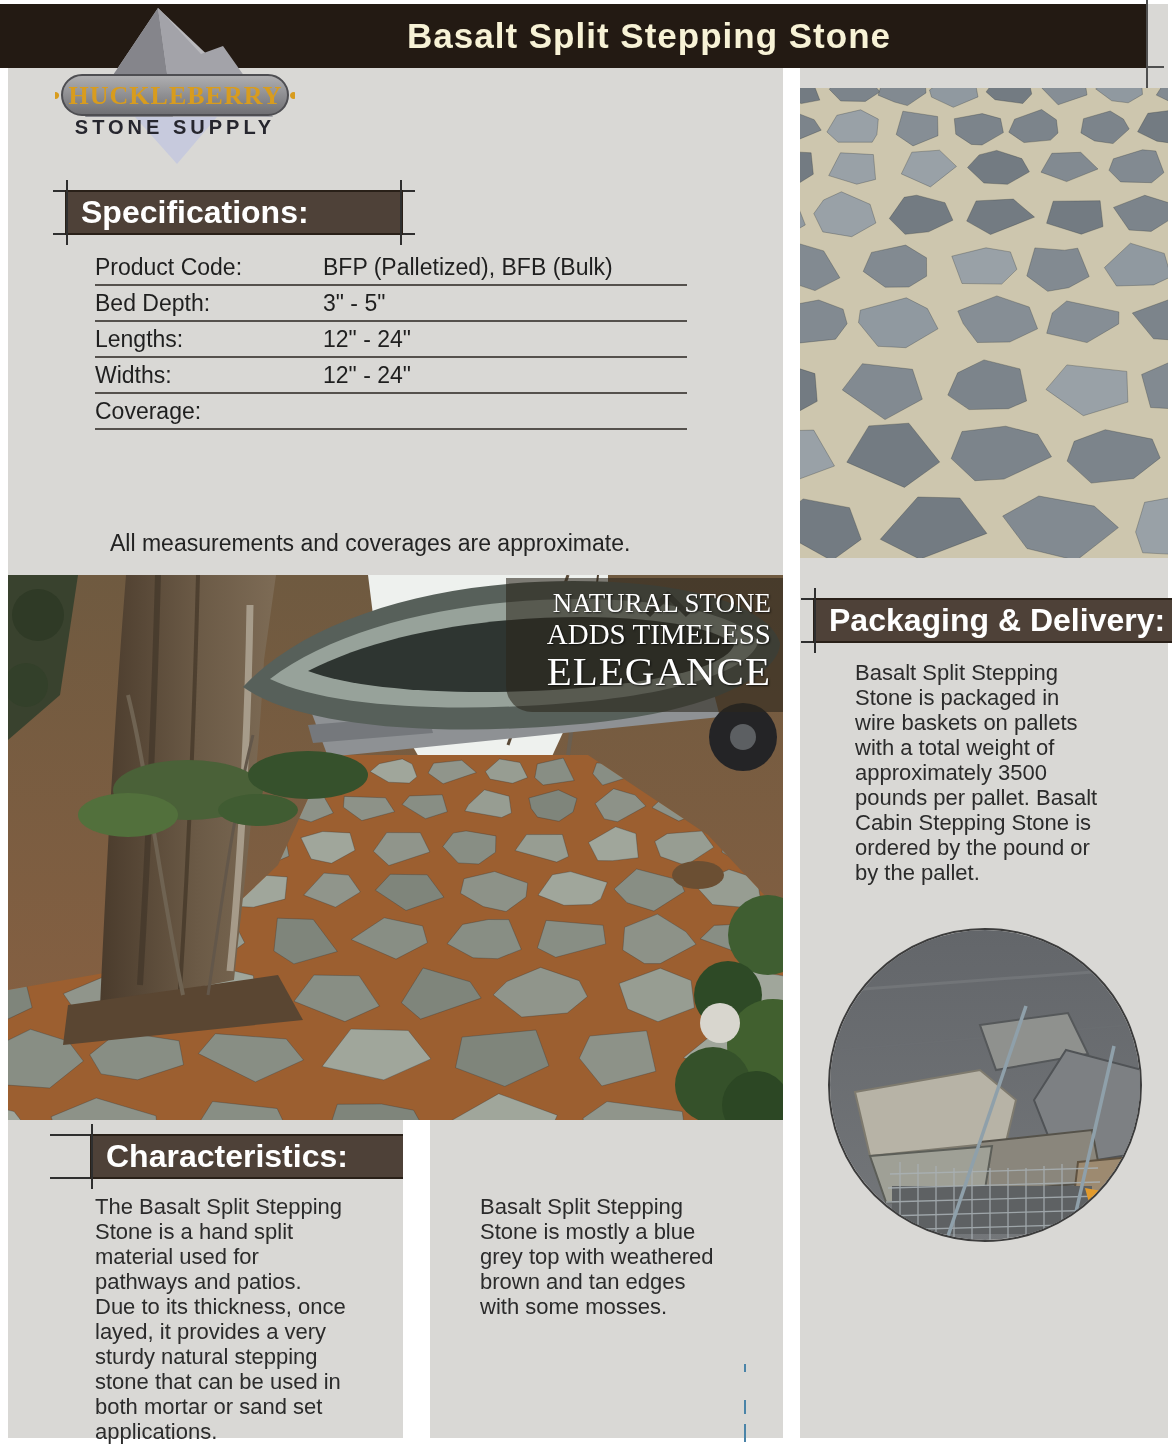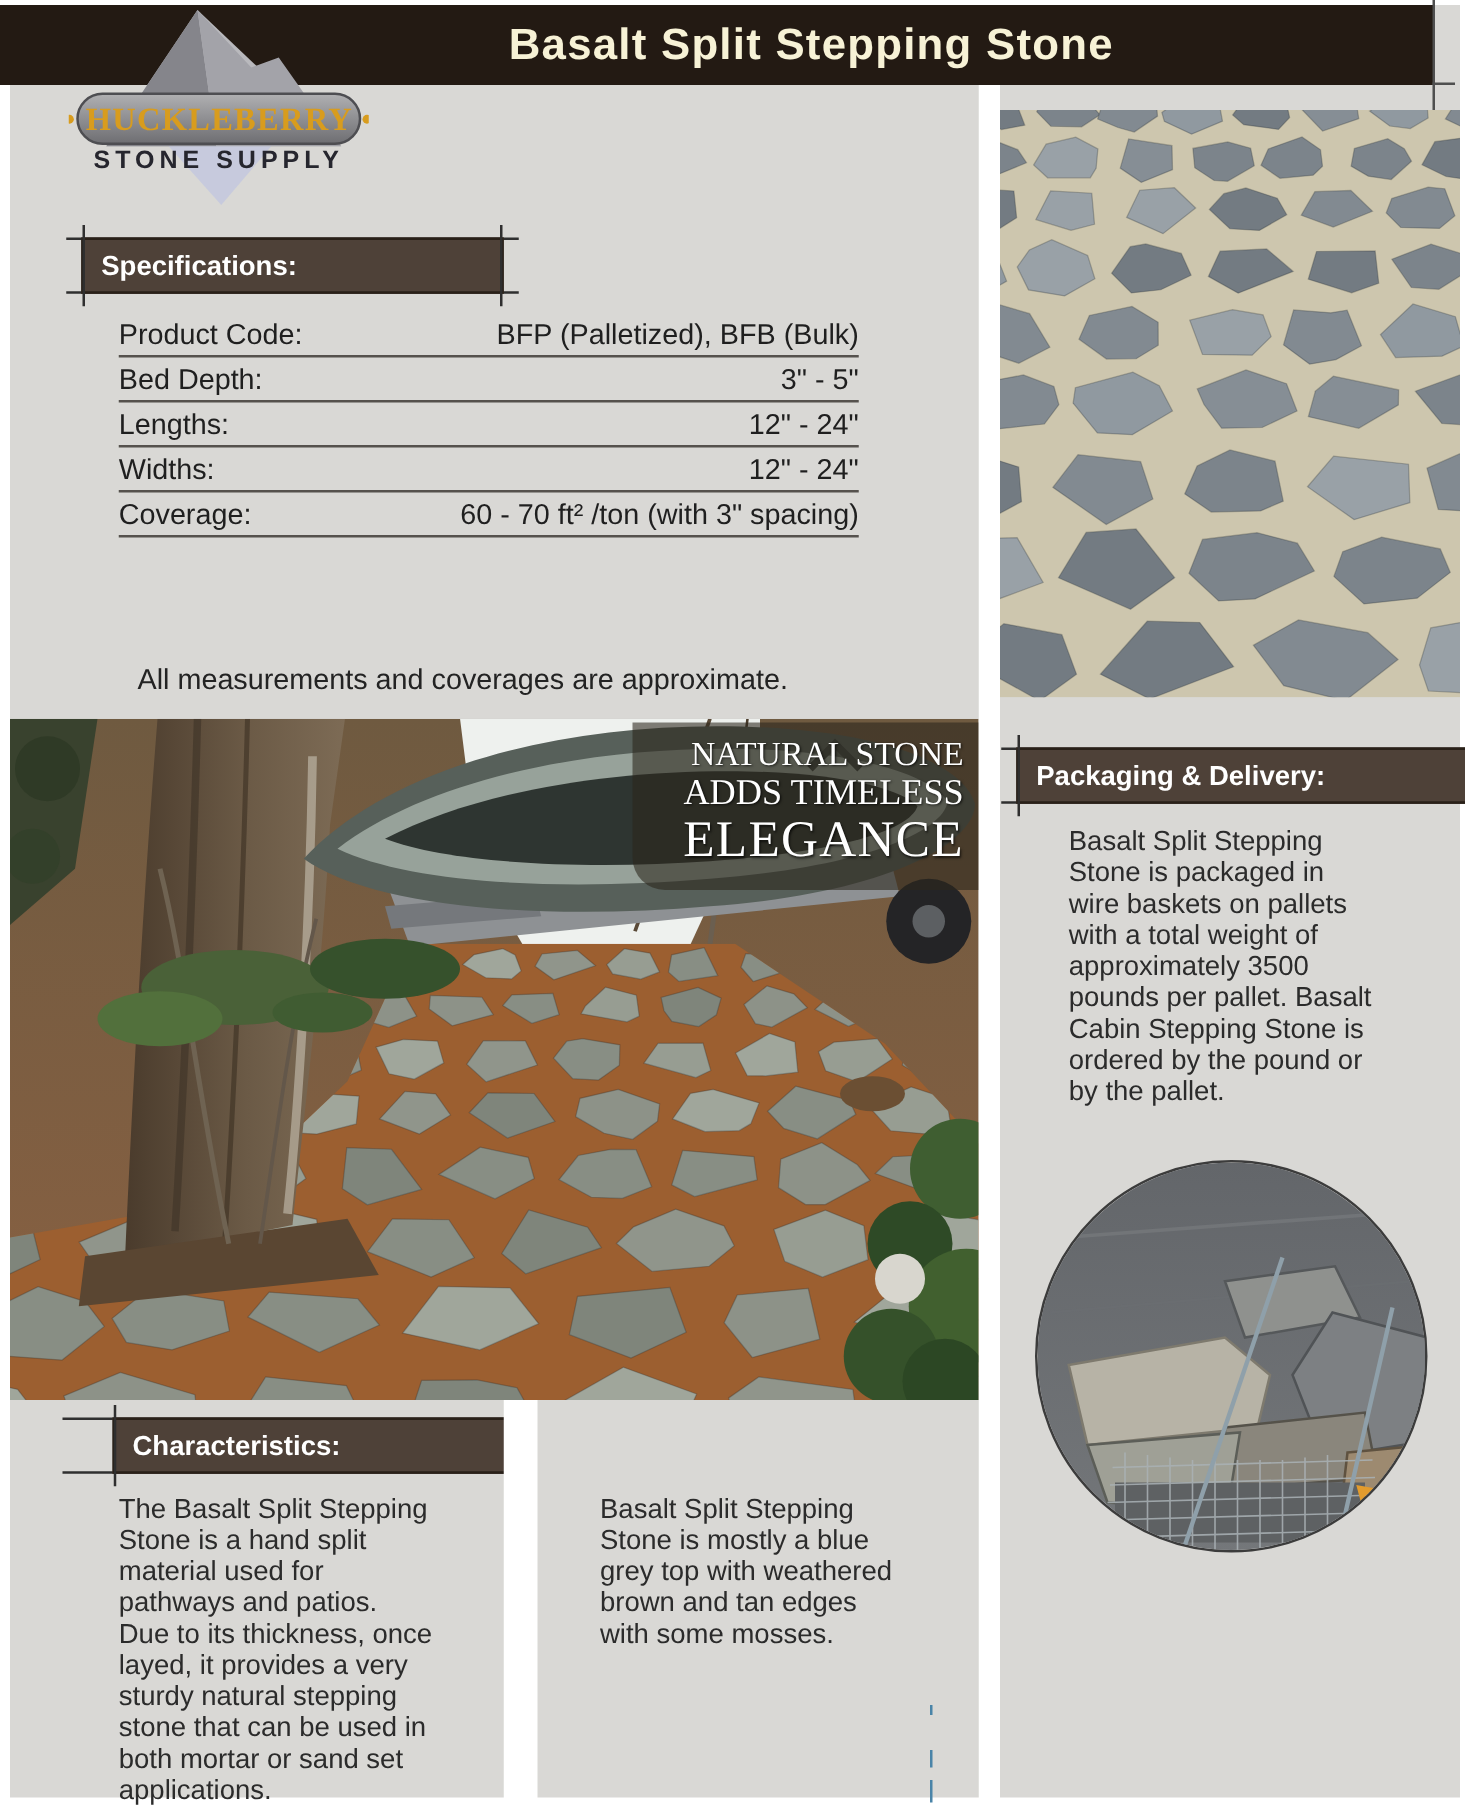--- a/index.html
+++ b/index.html
@@ -12,33 +12,33 @@
   
   .title-bar{left:0;top:4px;width:1148px;height:64px;background:#231a13;}
   .title-text{display:block;line-height:64px;text-align:center;padding-left:150px;
               font-size:35px;font-weight:bold;color:#f7f2d6;letter-spacing:1px;white-space:nowrap;}
   .corner-v{left:1146px;top:0;width:2px;height:92px;background:#4f4f4f;}
   .corner-h{left:1146px;top:66px;width:18px;height:2px;background:#4f4f4f;}
 
   
   .sec{position:absolute;}
   .sec-bar{position:relative;background:#4e4138;border:2px solid #292018;
-           color:#ffffff;font-weight:bold;font-size:22px;line-height:27px;
+           color:#ffffff;font-weight:bold;font-size:32px;line-height:27px;
            padding:7px 6px 7px 14px;white-space:nowrap;}
   .tick{position:absolute;width:2px;top:-12px;bottom:-12px;background:#2f2f2f;}
   .tick.l{left:-1px;} .tick.r{right:-1px;}
   .hline{position:absolute;height:2px;left:-12px;right:-12px;background:#2f2f2f;}
   .hline.t{top:0;} .hline.b{bottom:0;}
 
   
   .spec-table{left:95px;top:250px;width:592px;font-size:23px;color:#1f1f1f;}
   .spec-row{display:flex;align-items:center;height:34px;}
   .spec-row.rule{border-bottom:2px solid #55514d;}
   .spec-label{width:228px;flex:none;}
-  .spec-value{flex:1;white-space:nowrap;text-align:right;}
+  .spec-value{flex:1;white-space:nowrap;}
 
   .approx{left:110px;top:530px;font-size:23px;color:#232323;}
 
   .para{white-space:pre-line;font-size:22px;line-height:25px;color:#2b2b2b;}
 
   
   .main-photo{left:8px;top:575px;width:775px;height:593px;overflow:hidden;}
   .right-photo{left:800px;top:88px;width:368px;height:470px;overflow:hidden;}
   .circle-photo{left:828px;top:928px;width:314px;height:314px;border-radius:50%;
                 overflow:hidden;border:2px solid #3c3c3c;box-sizing:border-box;}
@@ -109,21 +109,20 @@
     <div class="spec-row rule">
       <span class="spec-label">Lengths:</span>
       <span class="spec-value">12" - 24"</span>
     </div>
     <div class="spec-row rule">
       <span class="spec-label">Widths:</span>
       <span class="spec-value">12" - 24"</span>
     </div>
     <div class="spec-row rule">
       <span class="spec-label">Coverage:</span>
-      <span class="spec-value">60 - 70 ft² /ton (with 3" spacing)</span>
     </div>
   </div>
 
   <div class="abs approx">All measurements and coverages are approximate.</div>
 
   <div class="abs main-photo">
     <svg width="775" height="545" viewBox="0 0 775 545">
       <defs>
         <linearGradient id="dirtg" x1="0" y1="0" x2="0" y2="1">
           <stop offset="0" stop-color="#6f5a40"></stop>

